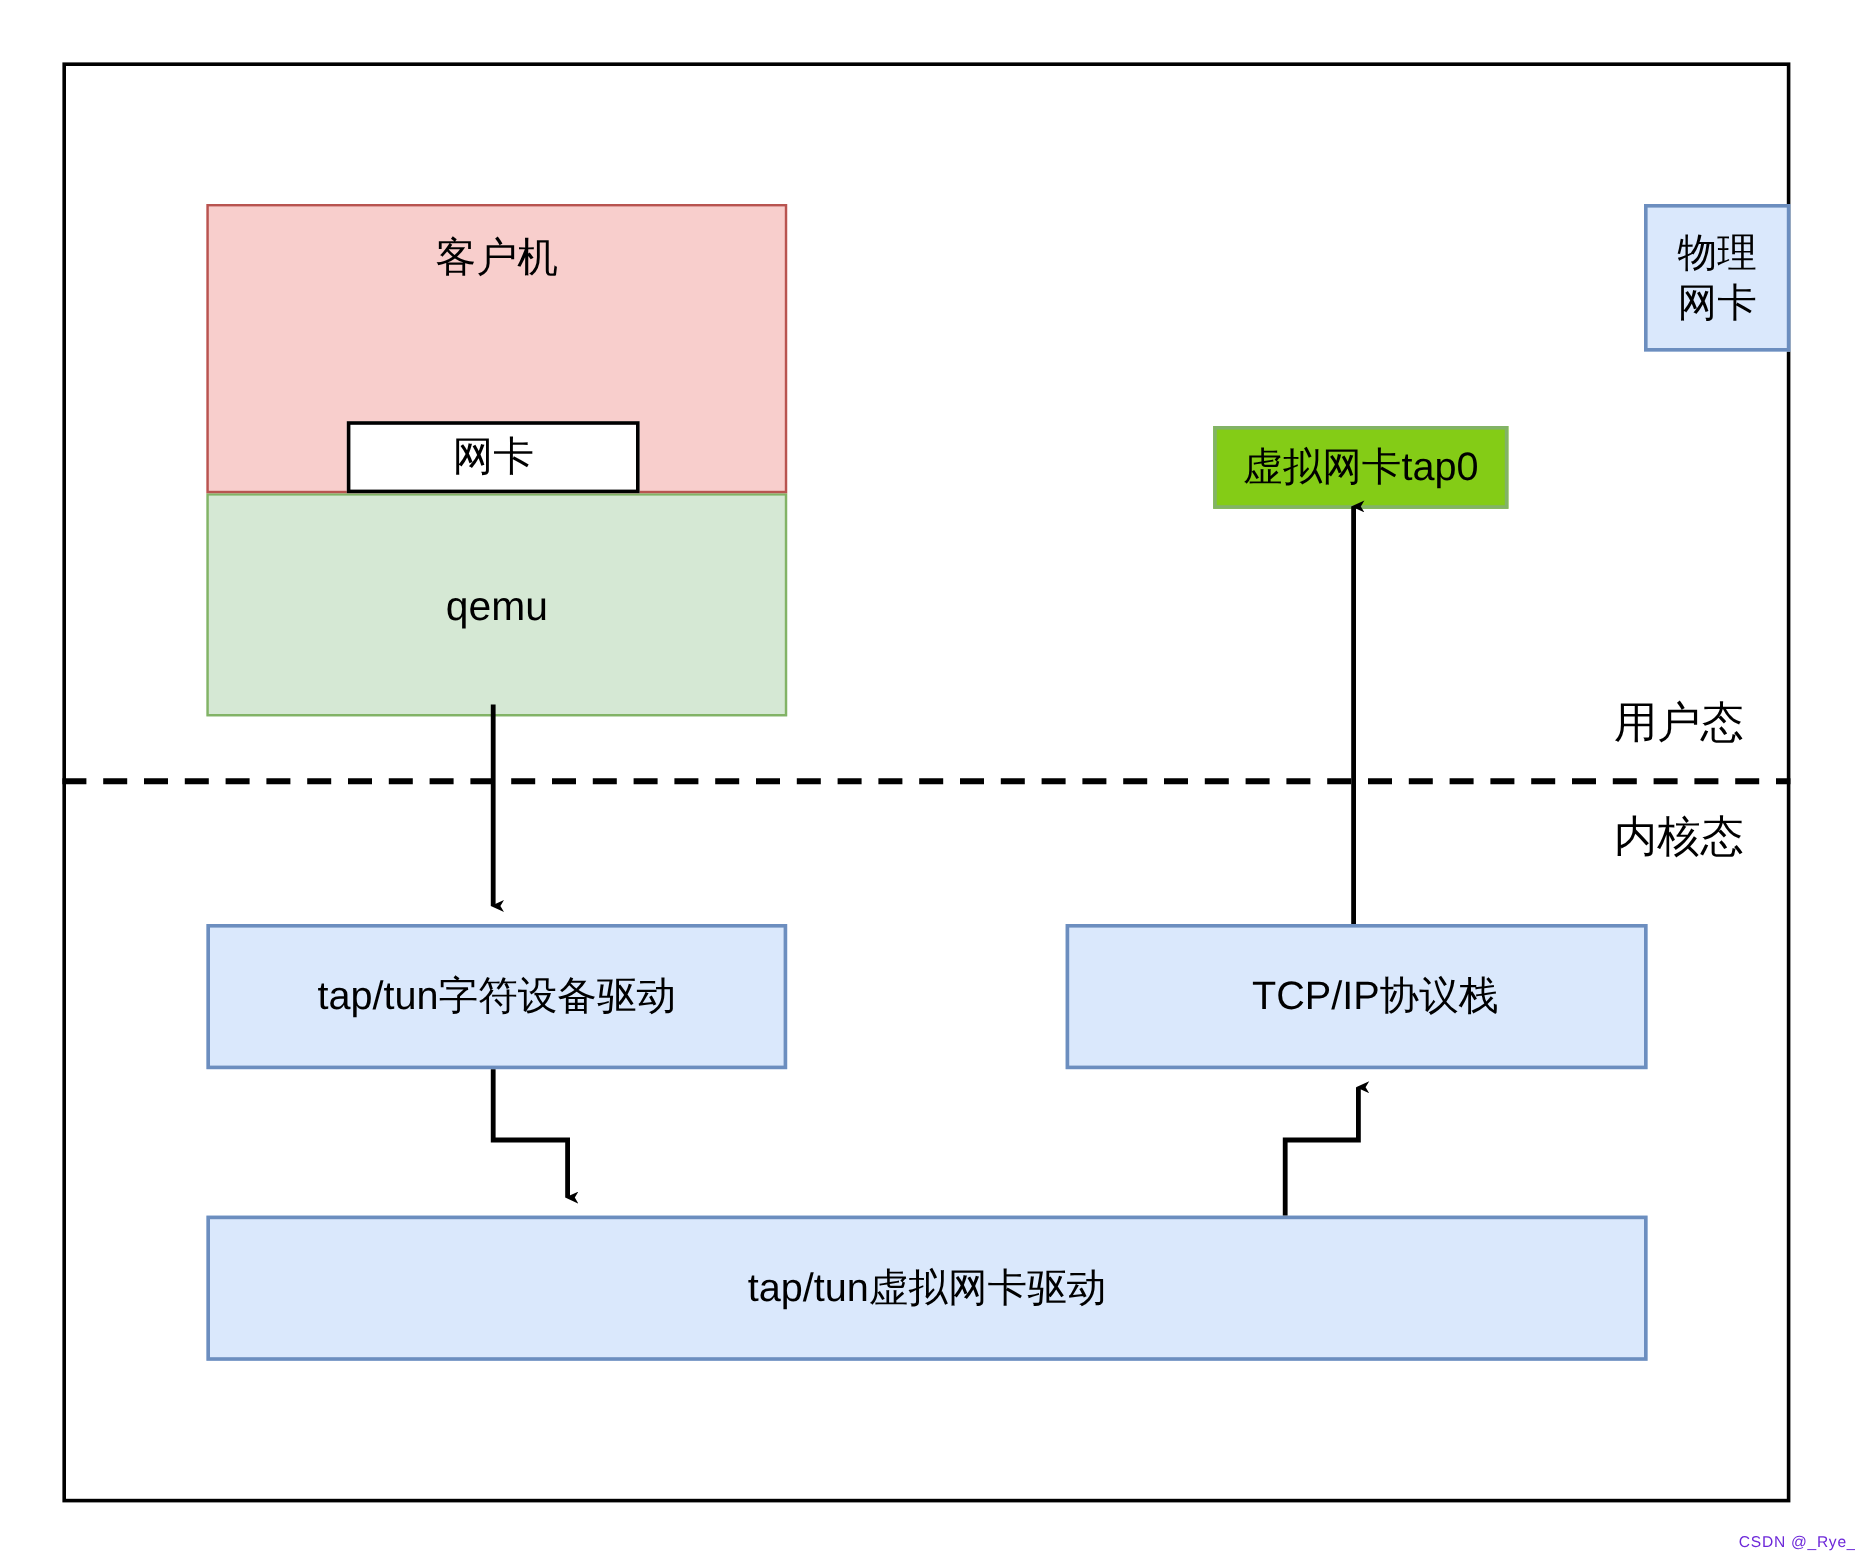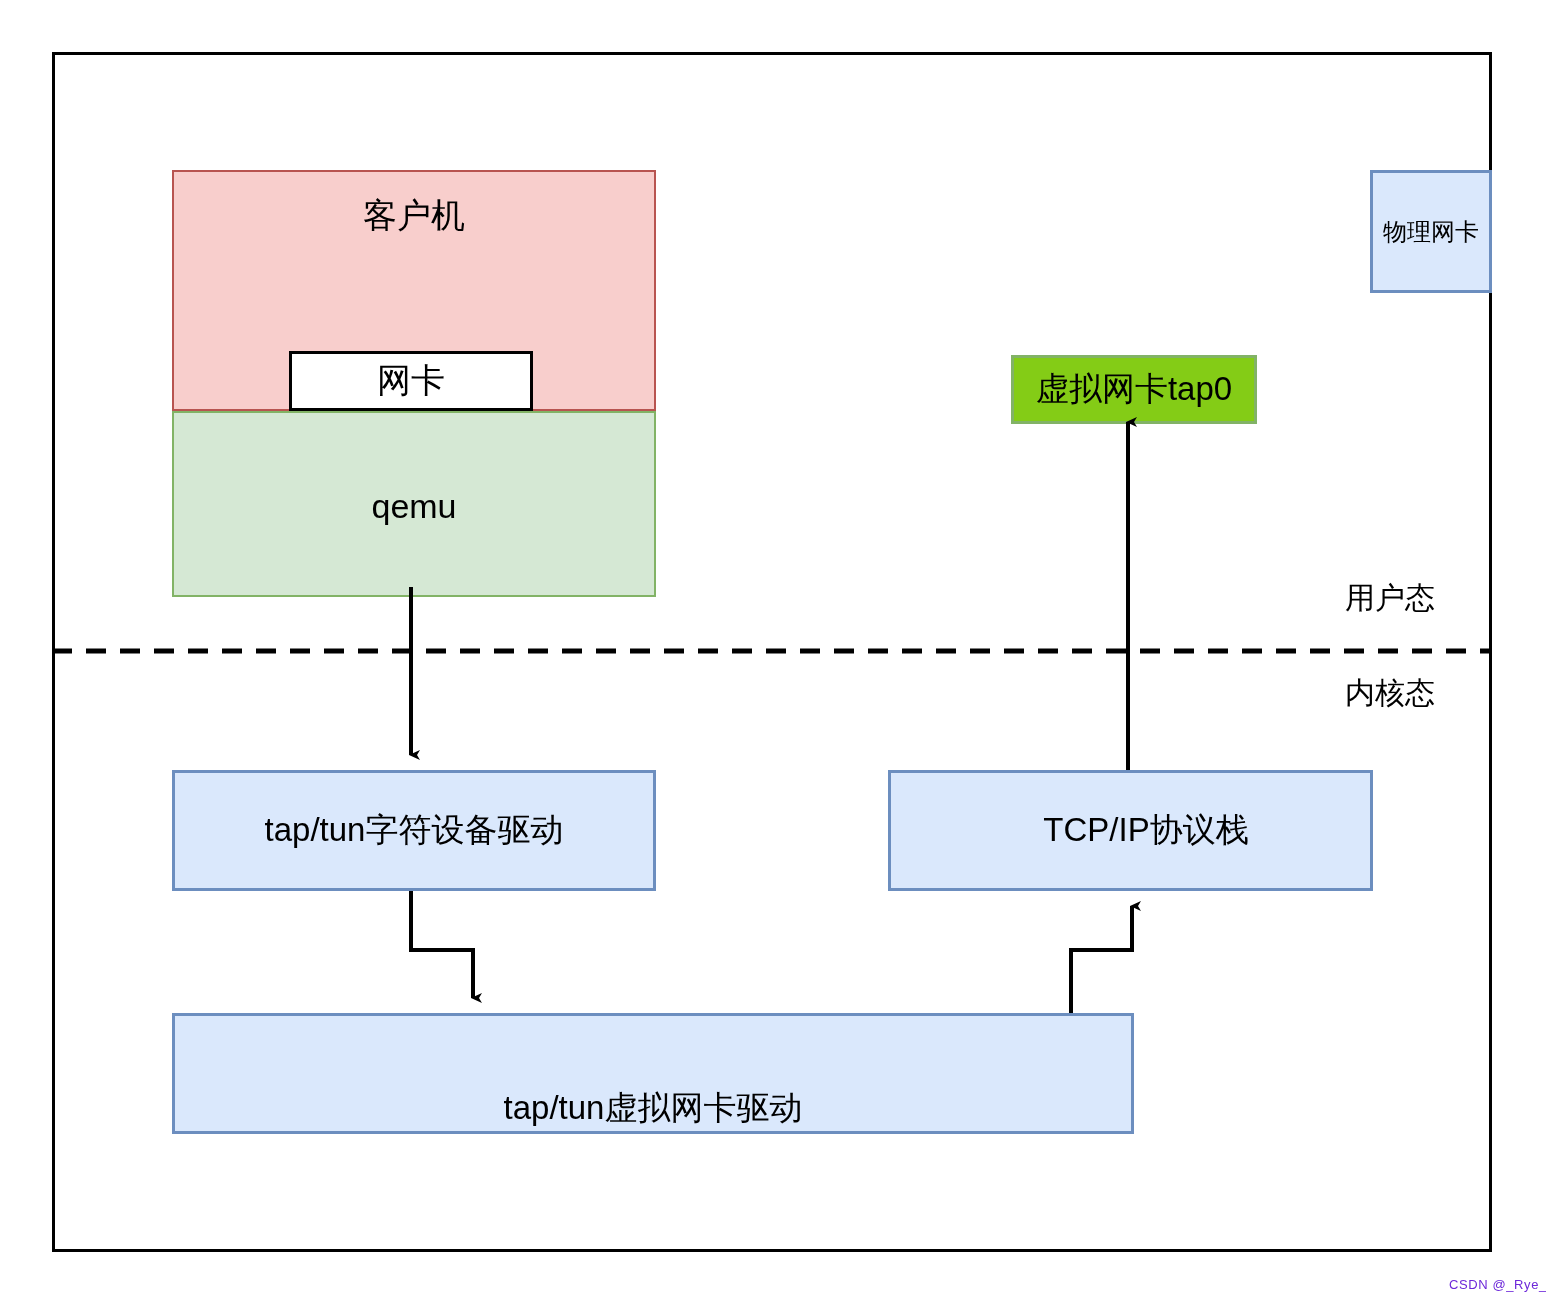--- a/index.html
+++ b/index.html
@@ -89,22 +89,22 @@
     font-size: 33px;
   }
 
   
   #physical-nic-box {
     left: 1370px; top: 170px;
     width: 122px; height: 123px;
     background: #dae8fc;
     border: 3px solid #6c8ebf;
     z-index: 6;
-    flex-direction: row;
-    font-size: 24px;
+    flex-direction: column;
+    font-size: 33px;
     line-height: 1.22;
   }
 
   
   #char-dev-driver-box {
     left: 172px; top: 770px;
     width: 484px; height: 121px;
     background: #dae8fc;
     border: 3px solid #6c8ebf;
     z-index: 3;
@@ -115,31 +115,30 @@
     left: 888px; top: 770px;
     width: 485px; height: 121px;
     background: #dae8fc;
     border: 3px solid #6c8ebf;
     z-index: 3;
     font-size: 33px;
     padding-left: 31px;
   }
   #virt-nic-driver-box {
     left: 172px; top: 1013px;
-    width: 962px; height: 121px;
-    background: #dae8fc;
-    border: 3px solid #6c8ebf;
-    z-index: 3;
-    font-size: 33px;
-    align-items: flex-end;
+    width: 1201px; height: 121px;
+    background: #dae8fc;
+    border: 3px solid #6c8ebf;
+    z-index: 3;
+    font-size: 33px;
   }
 
   
   .mode-label {
-    font-size: 30px;
+    font-size: 36px;
     color: #000000;
     z-index: 6;
     white-space: nowrap;
   }
   #user-mode-label { left: 1345px; top: 578px; }
   #kernel-mode-label { left: 1345px; top: 673px; }
 
   
   #edge-layer {
     left: 0; top: 0;

